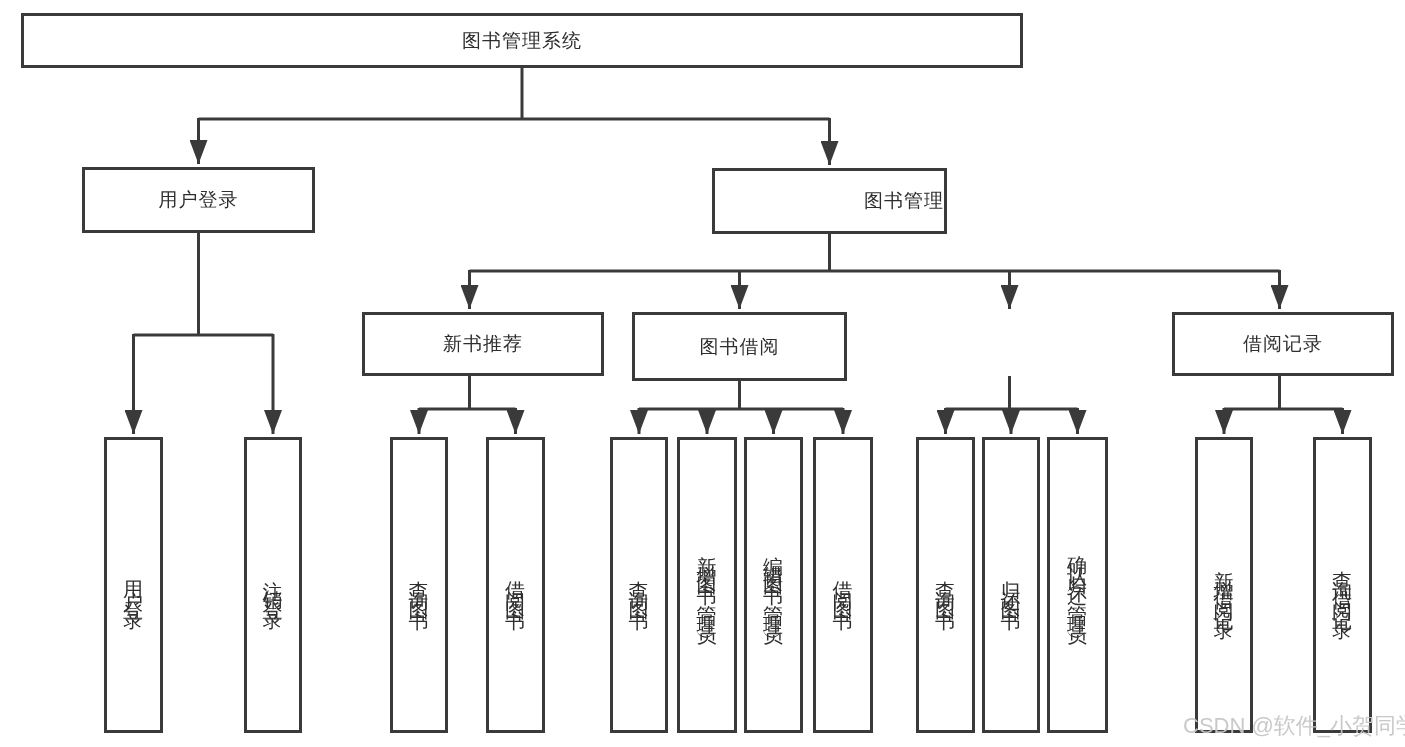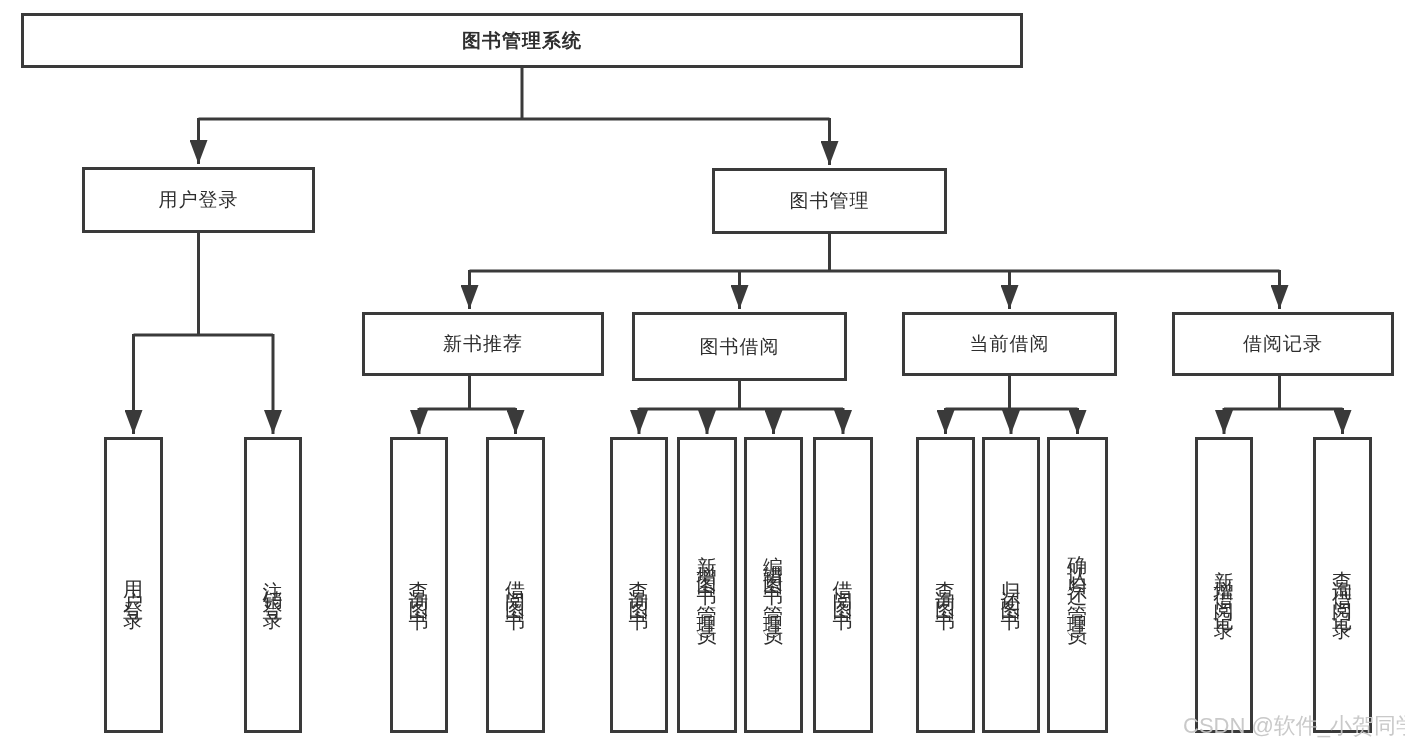--- a/index.html
+++ b/index.html
@@ -102,39 +102,36 @@
       <path d="M1011,408 V434" marker-end="url(#arr)"></path>
       <path d="M1077.5,408 V434" marker-end="url(#arr)"></path>
 
       <path d="M1279.5,376 V409"></path>
       <path d="M1224,409 H1342.5"></path>
       <path d="M1224,408 V434" marker-end="url(#arr)"></path>
       <path d="M1342.5,408 V434" marker-end="url(#arr)"></path>
     </g>
   </svg>
 
-  <div class="box box-h" style="left:21px; top:13px; width:1002px; height:55px;font-weight:bold;">
+  <div class="box box-h" style="left:21px; top:13px; width:1002px; height:55px;">
     <span>图书管理系统</span>
   </div>
 
   <div class="box box-h" style="left:82px; top:167px; width:233px; height:66px;">
     <span>用户登录</span>
   </div>
-  <div class="box box-h" style="left:712px; top:168px; width:235px; height:66px;">
+  <div class="box box-h" style="left:712px; top:168px; width:235px; height:66px;justify-content:flex-end;">
     <span>图书管理</span>
   </div>
 
   <div class="box box-h" style="left:362px; top:312px; width:242px; height:64px;">
     <span>新书推荐</span>
   </div>
   <div class="box box-h" style="left:632px; top:312px; width:215px; height:69px;">
     <span>图书借阅</span>
-  </div>
-  <div class="box box-h" style="left:902px; top:312px; width:215px; height:64px;">
-    <span>当前借阅</span>
   </div>
   <div class="box box-h" style="left:1172px; top:312px; width:222px; height:64px;">
     <span>借阅记录</span>
   </div>
 
   <div class="box box-v" style="left:104px; top:437px; width:59px; height:296px;">
     <span>用户登录</span>
   </div>
   <div class="box box-v" style="left:244px; top:437px; width:58px; height:296px;">
     <span>注销登录</span>

